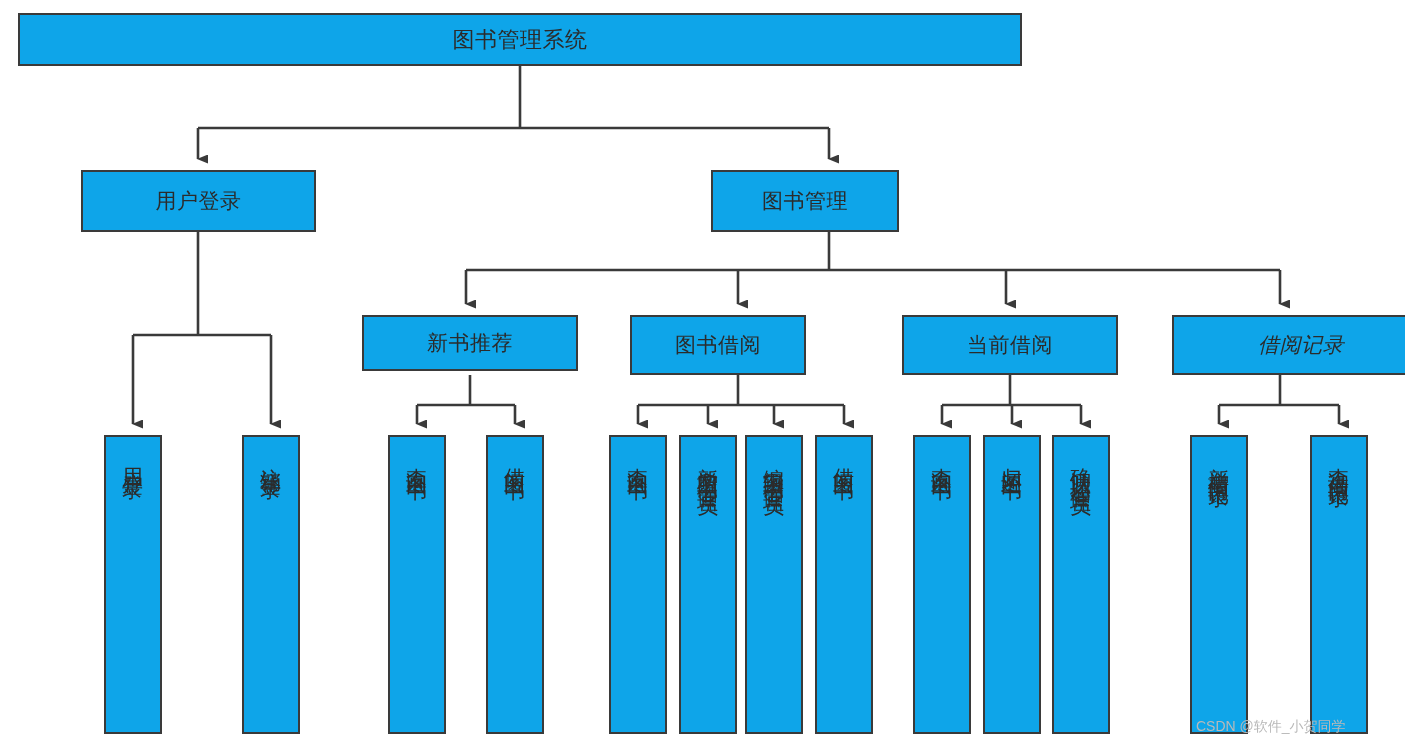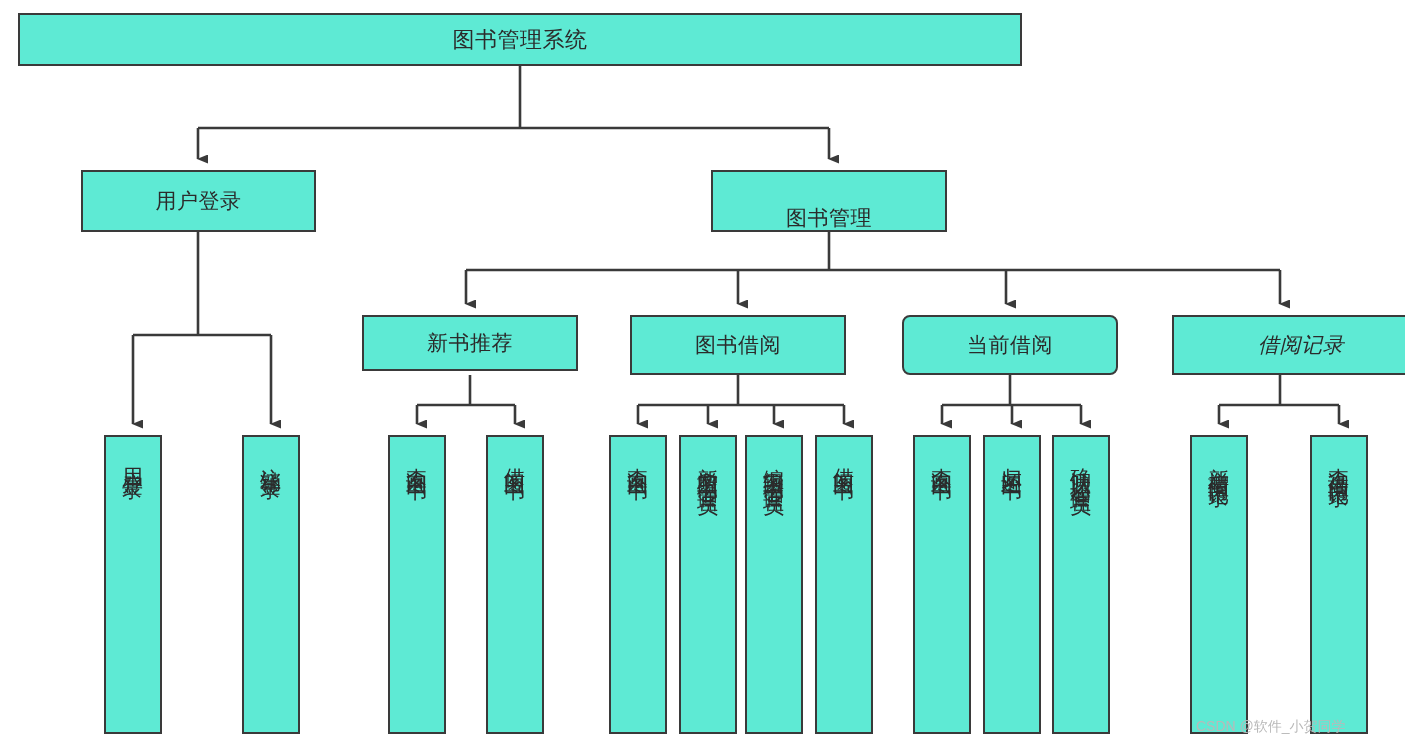--- a/index.html
+++ b/index.html
@@ -20,21 +20,21 @@
   svg#wires {
     position: absolute;
     left: 0;
     top: 0;
     width: 1405px;
     height: 747px;
   }
   .node {
     position: absolute;
     box-sizing: border-box;
-    background: #5eead4;
+    background: #0ea5e9;
     border: 2px solid #3a3a3a;
     display: flex;
     align-items: center;
     justify-content: center;
   }
   .node-label {
     color: #2b2b2b;
     text-align: center;
     line-height: 1.15;
     letter-spacing: 0.5px;
@@ -111,30 +111,30 @@
       </g>
   </svg>
 
   <div id="nodes-layer">
       <div class="node root" style="left: 18px; top: 13px; width: 1004px; height: 53px;">
         <span class="node-label">图书管理系统</span>
       </div>
       <div class="node lvl2" style="left: 81px; top: 170px; width: 235px; height: 62px;">
         <span class="node-label">用户登录</span>
       </div>
-      <div class="node lvl2" style="left: 711px; top: 170px; width: 236px; height: 62px; align-items: flex-end;">
+      <div class="node lvl2" style="left: 711px; top: 170px; width: 188px; height: 62px;">
         <span class="node-label">图书管理</span>
       </div>
       <div class="node lvl3" style="left: 362px; top: 315px; width: 216px; height: 56px;">
         <span class="node-label">新书推荐</span>
       </div>
-      <div class="node lvl3" style="left: 630px; top: 315px; width: 216px; height: 60px;">
+      <div class="node lvl3" style="left: 630px; top: 315px; width: 176px; height: 60px;">
         <span class="node-label">图书借阅</span>
       </div>
-      <div class="node lvl3" style="left: 902px; top: 315px; width: 216px; height: 60px; border-radius: 8px;">
+      <div class="node lvl3" style="left: 902px; top: 315px; width: 216px; height: 60px;">
         <span class="node-label">当前借阅</span>
       </div>
       <div class="node lvl3" style="left: 1172px; top: 315px; width: 258px; height: 60px; font-style: italic;">
         <span class="node-label">借阅记录</span>
       </div>
       <div class="node leaf" style="left: 104px; top: 435px; width: 58px; height: 299px;">
         <span class="node-label">用户登录</span>
       </div>
       <div class="node leaf" style="left: 242px; top: 435px; width: 58px; height: 299px;">
         <span class="node-label">注销登录</span>

